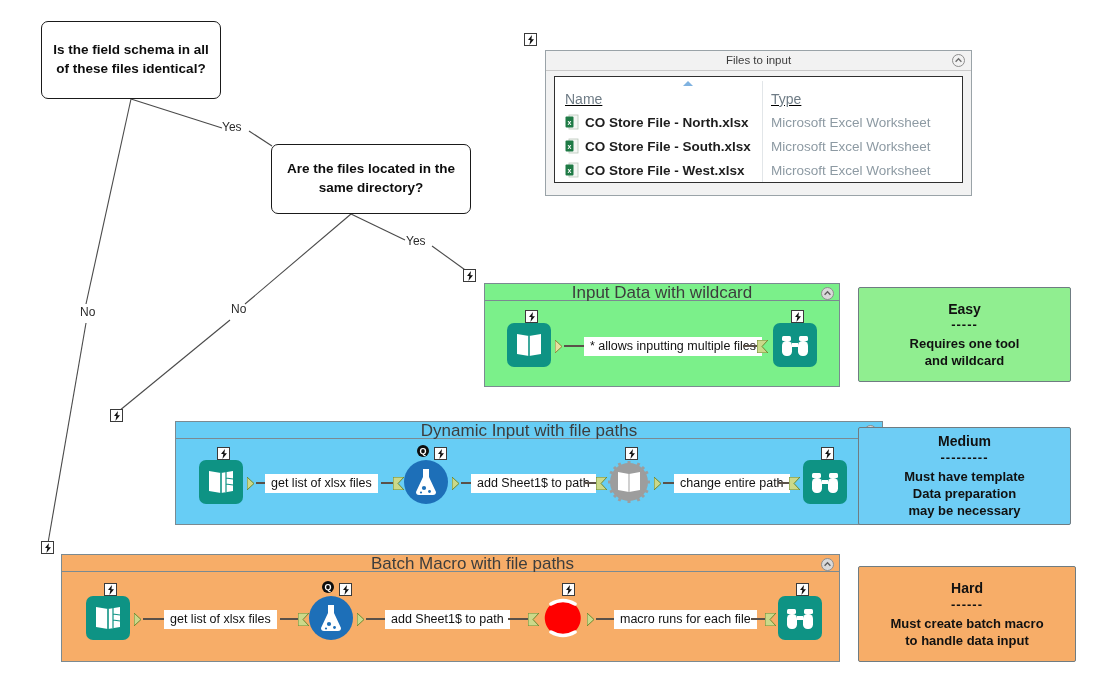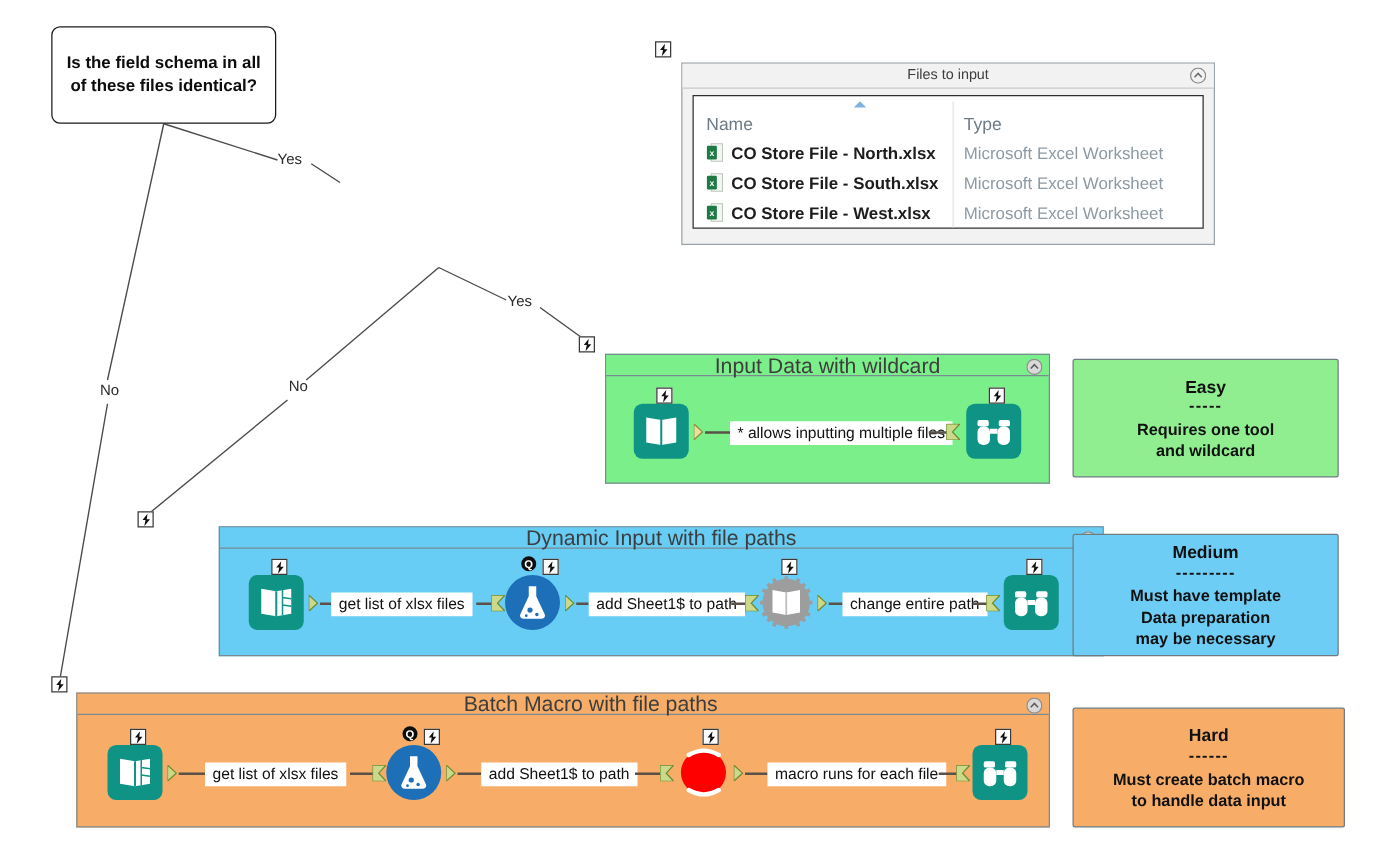--- a/index.html
+++ b/index.html
@@ -69,21 +69,21 @@
   .conn-in{position:absolute;width:11px;height:13px;}
 
   
   .filewin-outer{position:absolute;box-sizing:border-box;background:#f2f2f2;
     border:1px solid #9aa3a8;}
   .filewin-hdr{height:19px;line-height:19px;text-align:center;font-size:11.5px;
     color:#3d3d3d;position:relative;background:#f2f2f2;border-bottom:1px solid #c9c9c9;}
   .filewin-hdr .collapse{position:absolute;right:6px;top:3px;width:13px;height:13px;}
   .filegrid{position:absolute;left:8px;right:8px;top:25px;bottom:12px;background:#ffffff;
     border:1px solid #2f2f2f;box-sizing:border-box;}
-  .fg-head{display:flex;height:30px;align-items:flex-end;padding:0 0 3px 0;position:relative;}
+  .fg-head{display:flex;height:30px;align-items:flex-end;padding:0 0 3px 0;position:relative;text-decoration:underline;}
   .fg-head .col{font-size:14px;color:#6e7b85;}
   .fg-row{display:flex;height:24px;align-items:center;}
   .fg-name{width:208px;padding-left:10px;box-sizing:border-box;display:flex;
     align-items:center;gap:6px;font-size:13.5px;font-weight:bold;color:#1d1d1d;}
   .fg-type{font-size:13.5px;color:#8d9aa3;padding-left:8px;}
   .xls-ico{width:14px;height:16px;position:relative;flex:0 0 auto;}
   .sortcaret{position:absolute;left:128px;top:4px;width:0;height:0;
     border-left:5px solid transparent;border-right:5px solid transparent;
     border-bottom:5px solid #7fb2e0;}
   .colsep{position:absolute;left:207px;top:4px;bottom:-72px;width:1px;background:#e2e6e9;}
@@ -105,20 +105,23 @@
     <path d="M230,320 L119,411" stroke="#4a4a4a" stroke-width="1.1" fill="none"></path>
 
     <path d="M351,214 L405,240" stroke="#4a4a4a" stroke-width="1.1" fill="none"></path>
     <path d="M432,246 L468,272" stroke="#4a4a4a" stroke-width="1.1" fill="none"></path>
   </svg>
 
   <div class="decision-box" style="left:41px;top:21px;width:180px;height:78px;">
     <span>Is the field schema in all of these files identical?</span>
   </div>
 
+  <div class="decision-box" style="left:271px;top:144px;width:200px;height:70px;">
+    <span>Are the files located in the same directory?</span>
+  </div>
 
   <div class="edge-label" style="left:222px;top:120px;">Yes</div>
   <div class="edge-label" style="left:80px;top:305px;">No</div>
   <div class="edge-label" style="left:406px;top:234px;">Yes</div>
   <div class="edge-label" style="left:231px;top:302px;">No</div>
 
   <div class="lightning-badge" style="left:524px;top:33px;">
     <svg viewBox="0 0 8 10">
         <path d="M5 0 L1 5 L3.4 5 L2.4 10 L7 4.3 L4.4 4.3 Z" fill="#111"></path>
       </svg>

